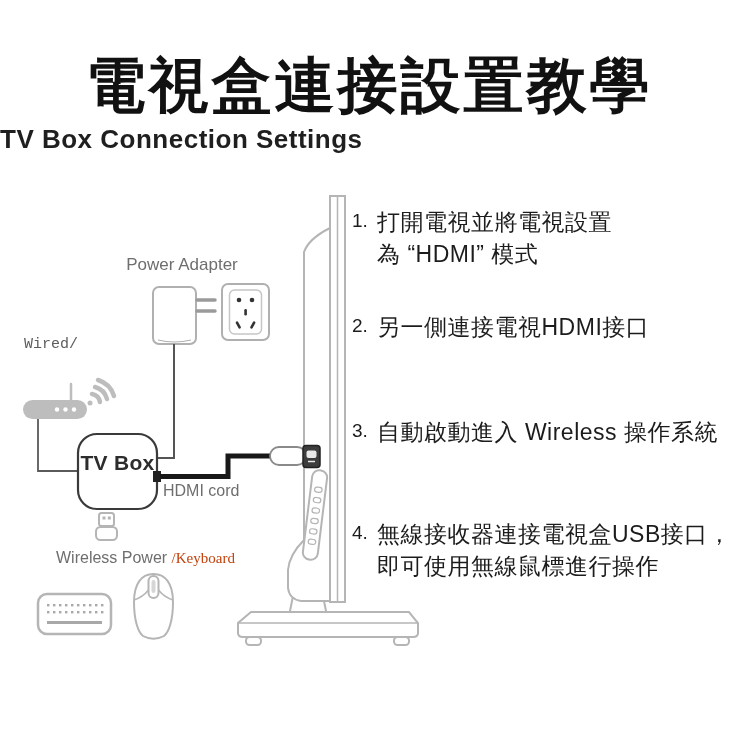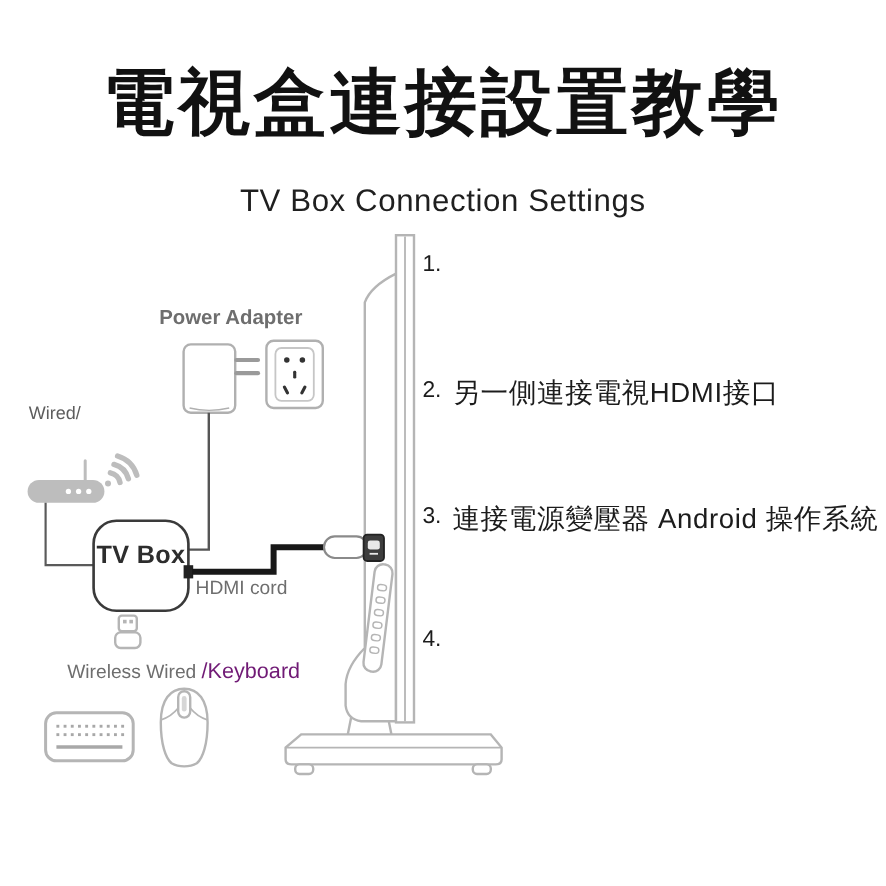--- a/index.html
+++ b/index.html
@@ -5,31 +5,31 @@
   html,body{margin:0;padding:0;background:#fff;}
   .canvas{
     position:relative;width:738px;height:738px;background:#ffffff;overflow:hidden;
     font-family:"Liberation Sans","DejaVu Sans",sans-serif;color:#1a1a1a;
   }
   .title{
     position:absolute;left:0;top:46px;width:738px;text-align:center;
     font-size:60px;font-weight:700;letter-spacing:3px;color:#111;white-space:nowrap;
   }
   .subtitle{
-    position:absolute;left:0;top:152px;width:738px;text-align:center;
-    font-size:26px;font-weight:400;color:#1f1f1f;letter-spacing:0.5px;
+    position:absolute;left:0;top:124px;width:738px;text-align:left;
+    font-size:26px;font-weight:700;color:#1f1f1f;letter-spacing:0.5px;
   }
   .diagram-svg{position:absolute;left:0;top:0;width:738px;height:738px;}
   .lbl{position:absolute;color:#6e6e6e;white-space:nowrap;}
-  .lbl-power{left:112px;top:255px;width:140px;text-align:right;font-size:17px;font-weight:bold;}
+  .lbl-power{left:112px;top:255px;width:140px;text-align:center;font-size:17px;}
   .lbl-network{left:24px;top:337px;font-size:15px;line-height:16px;
-    font-family:Liberation Sans, sans-serif;color:#5d5d5d;}
+    font-family:Liberation Mono, monospace;color:#5d5d5d;}
   .lbl-hdmi{left:163px;top:482px;font-size:16px;}
   .lbl-mousekb{left:56px;top:549px;font-size:16px;}
-  .lbl-mousekb .kb{font-family:Liberation Sans, sans-serif;font-size:18px;color:#701a75;}
+  .lbl-mousekb .kb{font-family:Liberation Serif, serif;font-size:15px;color:#c2410c;}
   .tvbox-label{
     position:absolute;left:78px;top:434px;width:79px;height:57px;
     display:flex;align-items:center;justify-content:center;
     font-size:21px;font-weight:600;color:#2d2d2d;letter-spacing:0.3px;
   }
   .step{position:absolute;left:352px;width:384px;display:flex;color:#1c1c1c;}
   .step .num{font-size:19px;width:25px;flex-shrink:0;padding-top:4px;}
   .step .lines{font-size:23px;line-height:32px;letter-spacing:0.5px;}
   .step1{top:206px;} .step2{top:311px;} .step3{top:416px;} .step4{top:518px;}
 </style>
@@ -162,37 +162,43 @@
   <div class="title">電視盒連接設置教學</div>
   <div class="subtitle">TV Box Connection Settings</div>
 
   <div class="lbl lbl-power">Power Adapter</div>
   <div class="lbl lbl-network">
     <span>Wired/</span><br>
   </div>
   <div class="tvbox-label">TV Box</div>
   <div class="lbl lbl-hdmi">HDMI cord</div>
   <div class="lbl lbl-mousekb">
-    <span>Wireless Wired </span><span class="kb">/Keyboard</span>
+    <span>Wireless Power </span><span class="kb">/Keyboard</span>
   </div>
 
   <div class="step step1">
     <span class="num">1.</span>
+    <div class="lines">
+      <div>打開電視並將電視設置</div>
+      <div>為 “HDMI” 模式</div>
+    </div>
   </div>
   <div class="step step2">
     <span class="num">2.</span>
     <div class="lines">
       <div>另一側連接電視HDMI接口</div>
     </div>
   </div>
   <div class="step step3">
     <span class="num">3.</span>
     <div class="lines">
-      <div>連接電源變壓器 Android 操作系統</div>
+      <div>自動啟動進入 Wireless 操作系統</div>
     </div>
   </div>
   <div class="step step4">
     <span class="num">4.</span>
     <div class="lines">
+      <div>無線接收器連接電視盒USB接口，</div>
+      <div>即可使用無線鼠標進行操作</div>
     </div>
   </div>
 
 </div>
 
 </body></html>

